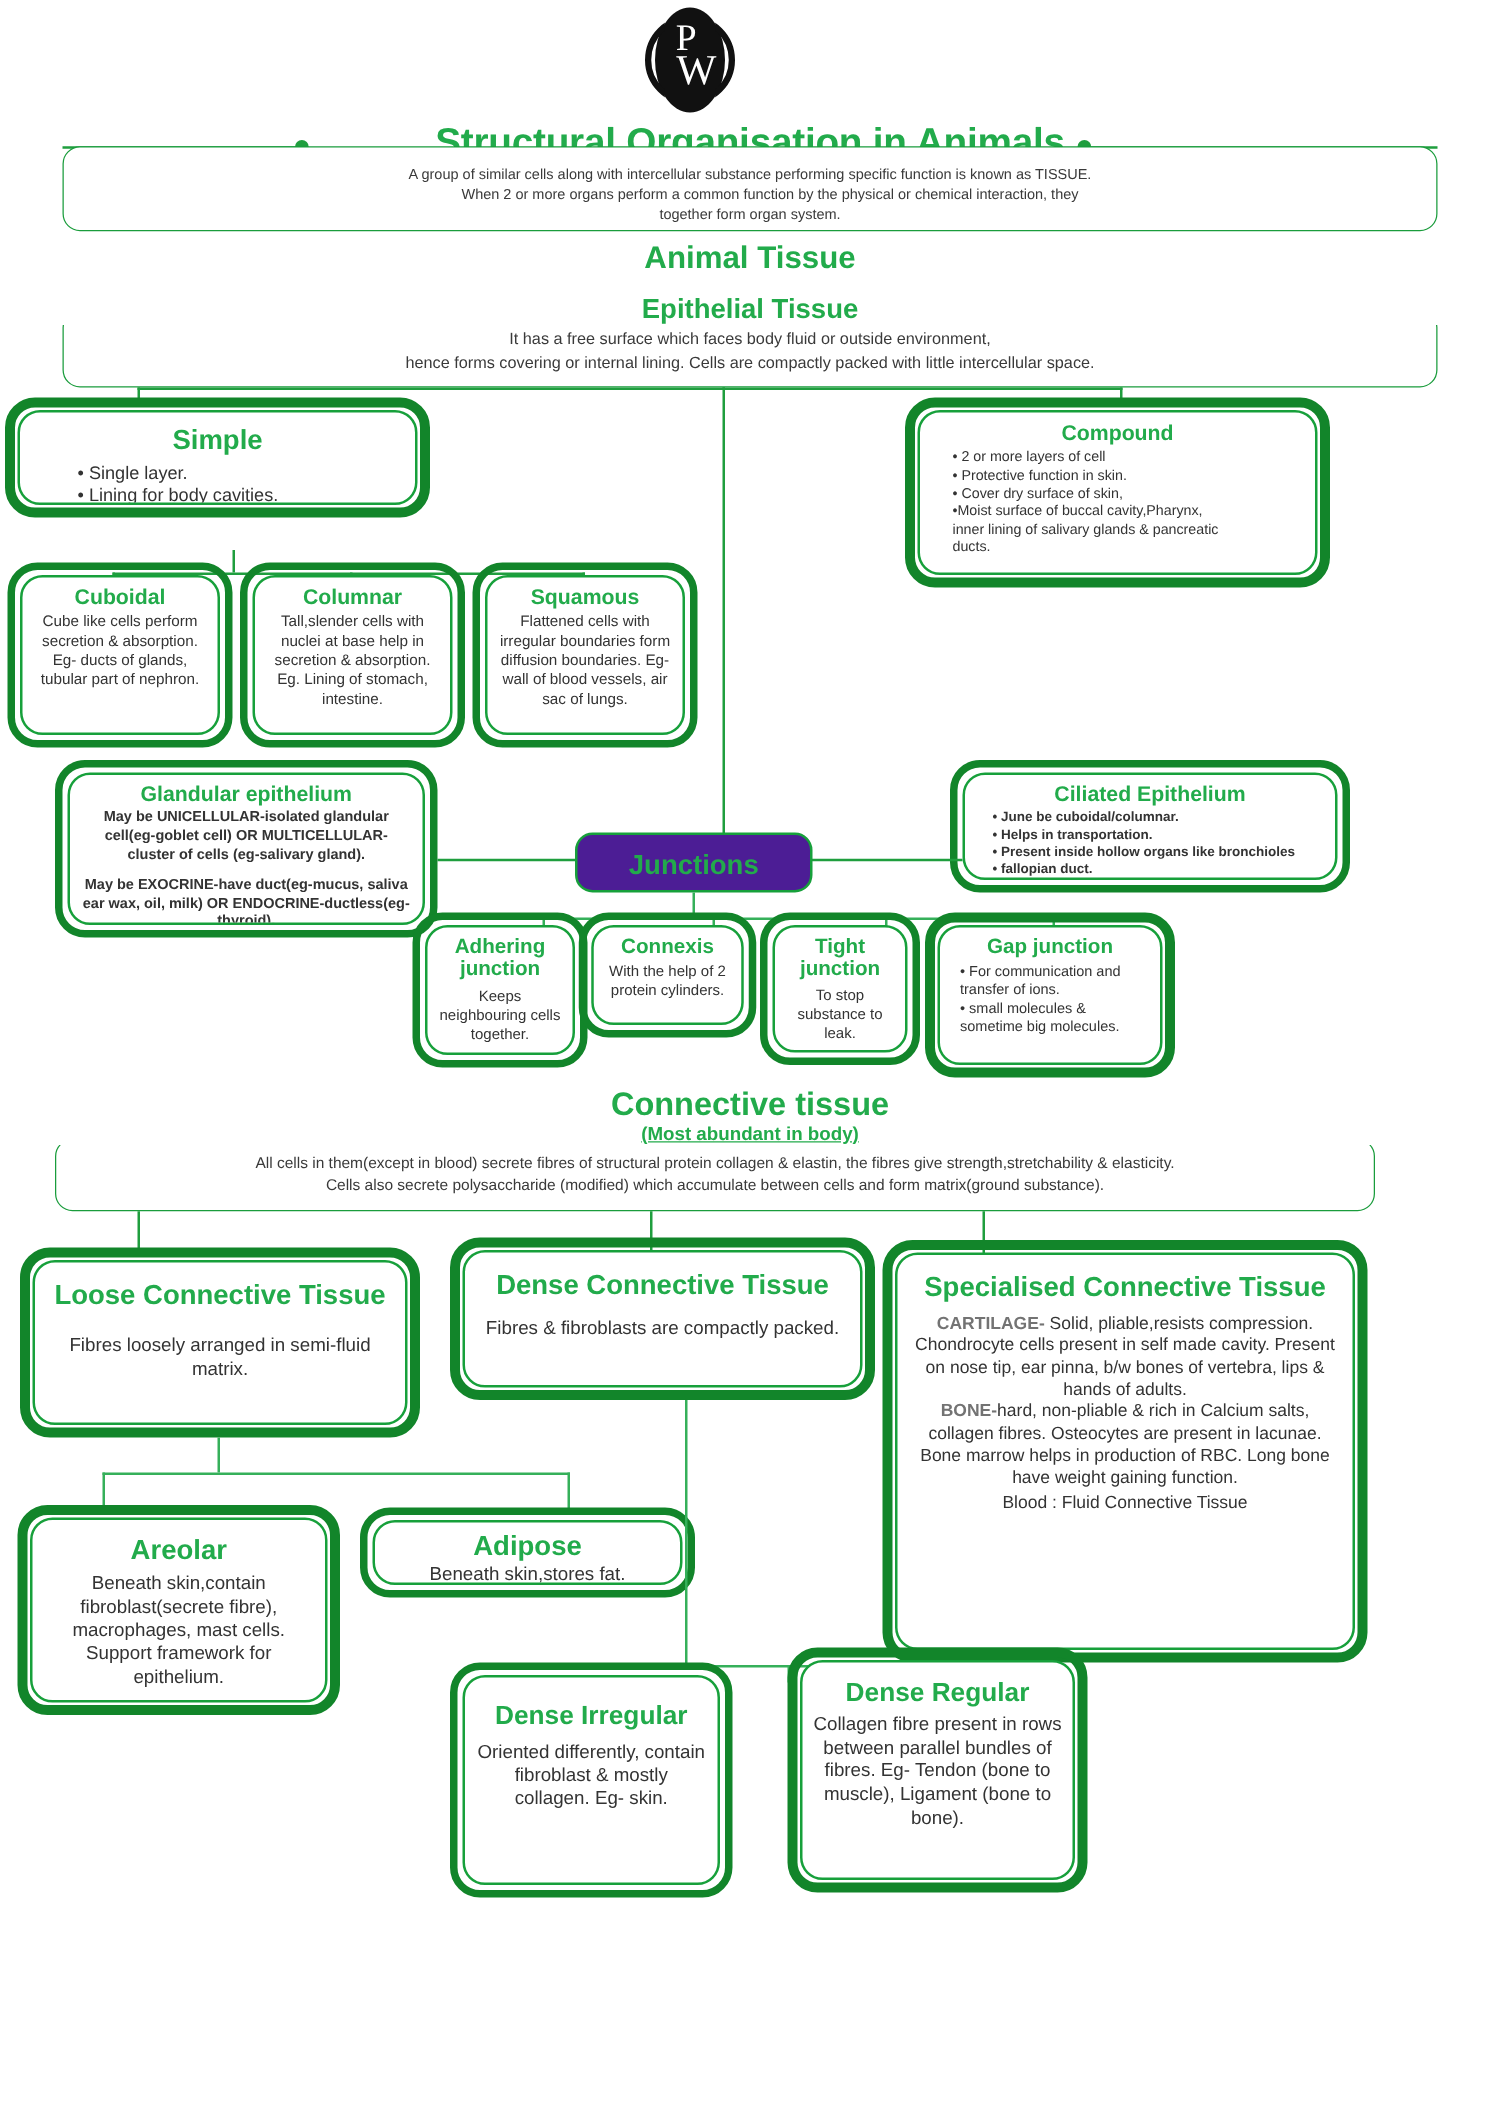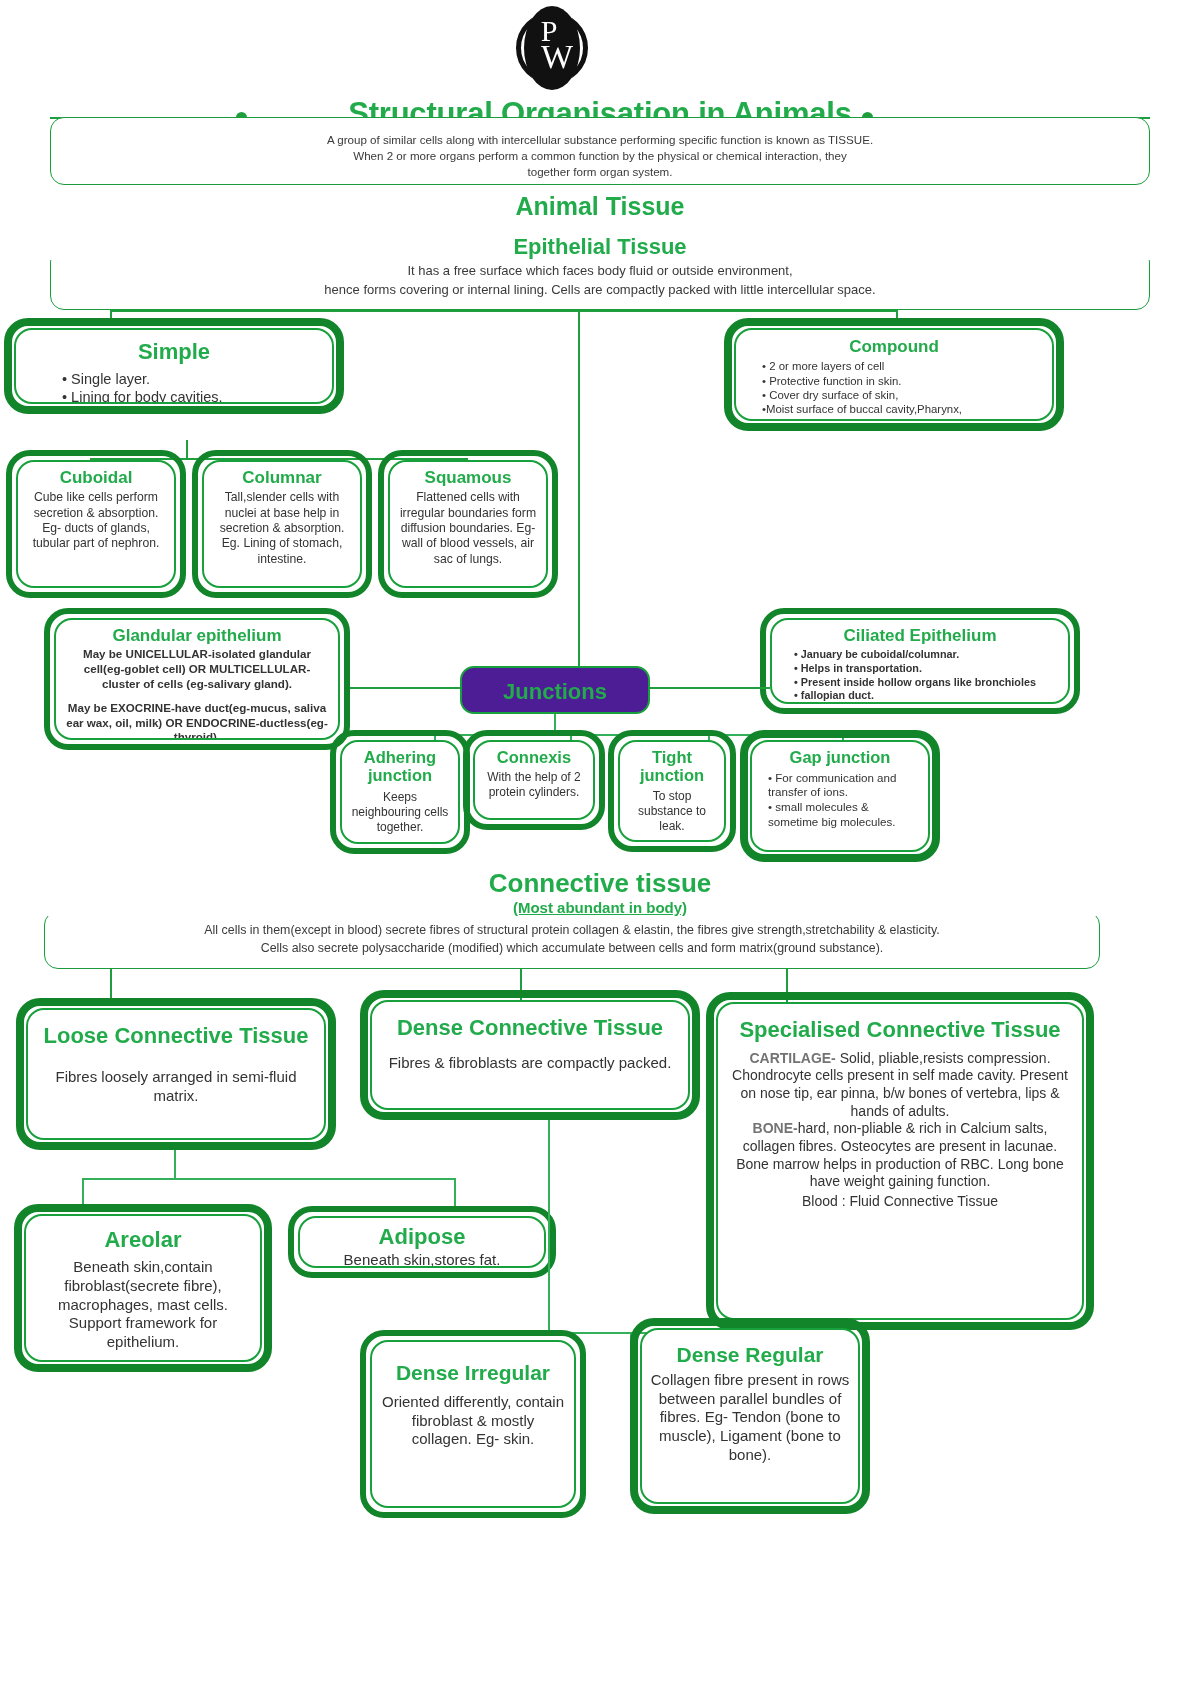--- a/index.html
+++ b/index.html
@@ -114,21 +114,21 @@
   </div>
 
   <div class="main-title" style="top:96px;">Structural Organisation in Animals</div>
   <div class="ln" style="left:50px; top:117px; width:190px; height:1.6px;"></div>
   <div class="dot" style="left:236px; top:112px;"></div>
   <div class="ln" style="left:866px; top:117px; width:284px; height:1.6px;"></div>
   <div class="dot" style="left:862px; top:112px;"></div>
 
   <div class="hdr-box" style="left:50px; top:117px; width:1100px; height:68px;"></div>
   <div class="body-text" style="left:60px; top:132px; width:1080px; font-size:11.6px;">A group of similar cells along with intercellular substance performing specific function is known as TISSUE.</div>
-  <div class="body-text" style="left:60px; top:148px; width:1080px; font-size:11.6px;">When 2 or more organs perform a common function by the physical or chemical interaction, they</div>
+  <div class="body-text" style="left:76px; top:148px; width:1080px; font-size:11.6px;">When 2 or more organs perform a common function by the physical or chemical interaction, they</div>
   <div class="body-text" style="left:60px; top:164px; width:1080px; font-size:11.6px;">together form organ system.</div>
 
   <div class="sec-heading" style="top:192px; font-size:25px;">Animal Tissue</div>
 
   <div class="hdr-box" style="left:50px; top:248px; width:1100px; height:62px;"></div>
   <div class="hdr-title" style="left:0px; top:234px; width:1200px; font-size:22px;">Epithelial Tissue</div>
   <div class="body-text" style="left:60px; top:262px; width:1080px; font-size:13px;">It has a free surface which faces body fluid or outside environment,</div>
   <div class="body-text" style="left:60px; top:281px; width:1080px; font-size:13px;">hence forms covering or internal lining. Cells are compactly packed with little intercellular space.</div>
 
   <div class="ln" style="left:578px; top:310px; width:2px; height:370px;"></div>
@@ -140,21 +140,21 @@
   <div class="card" style="left:4px; top:318px; width:340px; height:96px;">
     <div class="shadow"></div>
     <div class="face">
       <div class="title" style="font-size:22px; margin-top:4px;">Simple</div>
       <div class="txt" style="font-size:14.5px; margin-top:6px; text-align:left; padding-left:38px;">• Single layer.</div>
       <div class="txt" style="font-size:14.5px; text-align:left; padding-left:38px;">• Lining for body cavities.</div>
       <div class="txt" style="font-size:14.5px; text-align:right; padding-left:38px;">• Ducts &amp; tubes.</div>
     </div>
   </div>
 
-  <div class="card" style="left:724px; top:318px; width:340px; height:113px;">
+  <div class="card" style="left:724px; top:318px; width:340px; height:152px;">
     <div class="shadow"></div>
     <div class="face">
       <div class="title" style="font-size:17px; margin-top:2px;">Compound</div>
       <div class="txt" style="font-size:11.4px; text-align:left; padding-left:18px; margin-top:3px;">• 2 or more layers of cell</div>
       <div class="txt" style="font-size:11.4px; text-align:left; padding-left:18px;">• Protective function  in skin.</div>
       <div class="txt" style="font-size:11.4px; text-align:left; padding-left:18px;">• Cover dry surface of skin,</div>
       <div class="txt" style="font-size:11.4px; text-align:left; padding-left:18px;">•Moist surface of buccal cavity,Pharynx,</div>
       <div class="txt" style="font-size:11.4px; text-align:left; padding-left:18px;">inner lining of salivary glands &amp; pancreatic</div>
       <div class="txt" style="font-size:11.4px; text-align:left; padding-left:18px;">ducts.</div>
     </div>
@@ -196,21 +196,21 @@
       <div class="title" style="font-size:17px; margin-top:1px;">Glandular epithelium</div>
       <div class="txt" style="font-size:11.6px; margin-top:2px; font-weight:bold;">May be UNICELLULAR-isolated glandular cell(eg-goblet cell) OR MULTICELLULAR- cluster of cells (eg-salivary gland).</div>
       <div class="txt" style="font-size:11.6px; margin-top:10px; font-weight:bold;">May be EXOCRINE-have duct(eg-mucus, saliva ear wax, oil, milk) OR ENDOCRINE-ductless(eg-thyroid).</div>
     </div>
   </div>
 
   <div class="card thin" style="left:760px; top:608px; width:320px; height:106px;">
     <div class="shadow"></div>
     <div class="face">
       <div class="title" style="font-size:17px; margin-top:1px;">Ciliated Epithelium</div>
-      <div class="txt" style="font-size:10.8px; text-align:left; padding-left:14px; margin-top:3px; font-weight:bold;">• January be cuboidal/columnar.</div>
+      <div class="txt" style="font-size:10.8px; text-align:left; padding-left:14px; margin-top:3px; font-weight:bold;">• June be cuboidal/columnar.</div>
       <div class="txt" style="font-size:10.8px; text-align:left; padding-left:14px; font-weight:bold;">• Helps in transportation.</div>
       <div class="txt" style="font-size:10.8px; text-align:left; padding-left:14px; font-weight:bold;">• Present inside hollow organs like bronchioles</div>
       <div class="txt" style="font-size:10.8px; text-align:left; padding-left:14px; font-weight:bold;">• fallopian duct.</div>
     </div>
   </div>
 
   <div class="ln" style="left:350px; top:687px; width:420px; height:1.8px;"></div>
 
   <div class="plain" style="left:460px; top:666px; width:190px; height:48px; border-radius:14px;">
     <div class="title" style="font-size:22px; margin-top:6px;">Junctions</div>

